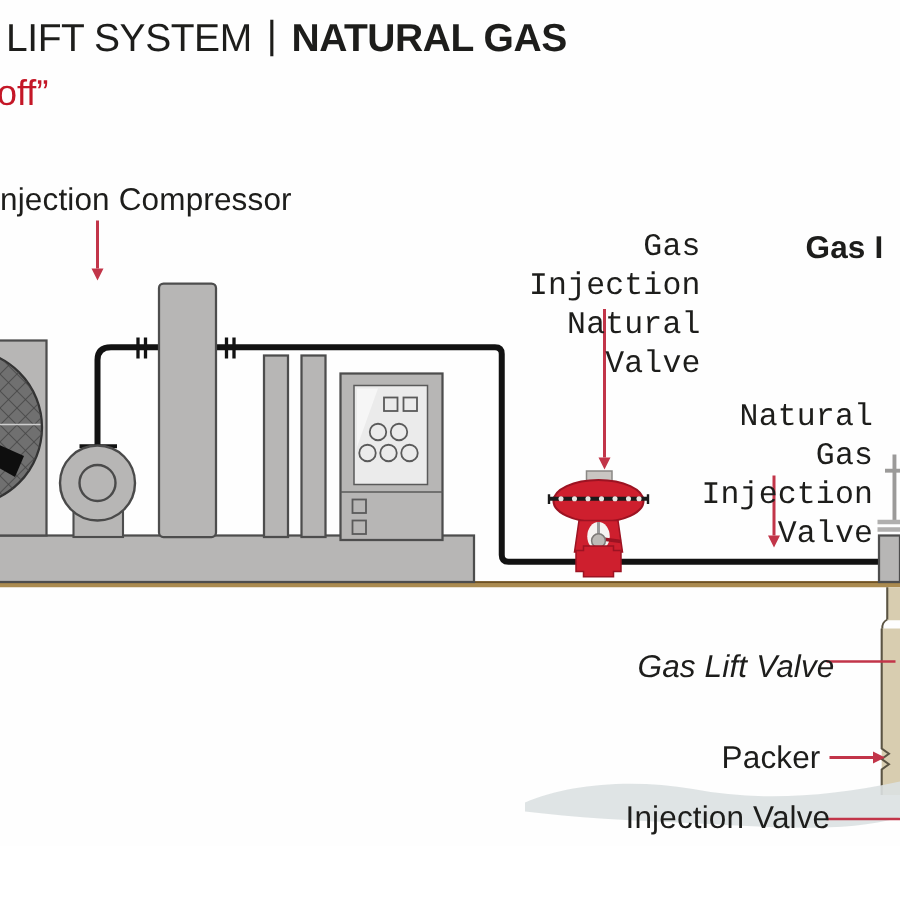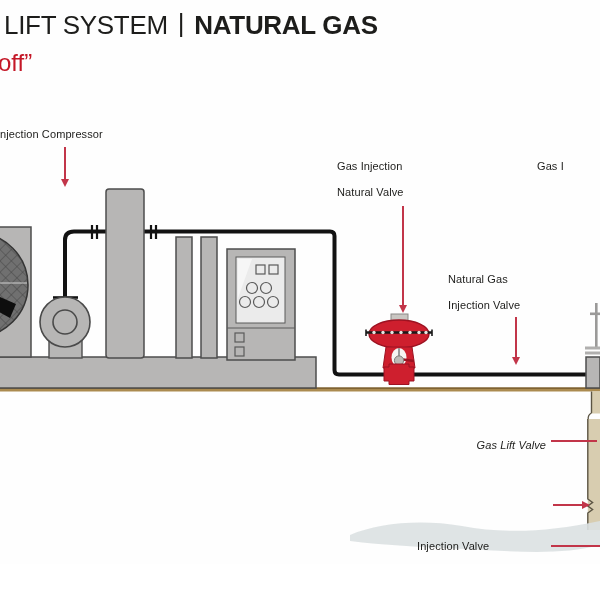--- a/index.html
+++ b/index.html
@@ -6,27 +6,27 @@
   .canvas{position:relative;width:600px;height:564px;background:#fefefe;overflow:hidden;
           font-family:"Liberation Sans",sans-serif;color:#1d1d1b;}
   .canvas svg{position:absolute;left:0;top:0;}
 
   .title-row{position:absolute;top:10px;left:4px;font-size:26px;letter-spacing:-.3px;
              white-space:nowrap;font-weight:400;}
   .title-row .sep{font-weight:300;margin:0 10px;position:relative;top:-2px;}
   .title-row .bold{font-weight:700;}
   .subtitle{position:absolute;top:49px;left:-2px;font-size:24px;color:#c41727;white-space:nowrap;}
 
-  .lbl{position:absolute;font-size:11px;line-height:26px;letter-spacing:.1px;white-space:nowrap;}
-  .lbl.center{text-align:left;white-space:normal;}
+  .lbl{position:absolute;font-size:21px;line-height:26px;letter-spacing:.1px;white-space:nowrap;}
+  .lbl.center{text-align:right;white-space:normal;font-family:Liberation Mono, monospace;}
   .lbl.right{text-align:right;}
 
   #lbl-compressor{top:121px;left:0;}
   #lbl-cv{top:153px;left:337px;width:130px;}
-  #lbl-gasi{top:153px;left:537px;}
+  #lbl-gasi{top:153px;left:537px;font-weight:bold;}
   #lbl-nat{top:266px;left:448px;width:134px;}
   #lbl-glv{top:432px;left:425px;width:121px;font-style:italic;}
   #lbl-packer{top:493px;left:460px;width:87px;}
   #lbl-sv{top:533px;left:417px;}
 </style>
 </head>
 <body>
 
 <div class="canvas">
 
@@ -155,15 +155,16 @@
   </div>
 
   <div class="lbl" id="lbl-gasi">Gas I</div>
 
   <div class="lbl center" id="lbl-nat">
     <div>Natural Gas</div>
     <div>Injection Valve</div>
   </div>
 
   <div class="lbl right" id="lbl-glv">Gas Lift Valve</div>
+  <div class="lbl right" id="lbl-packer">Packer</div>
   <div class="lbl" id="lbl-sv">Injection Valve</div>
 
 </div>
 
 </body></html>

